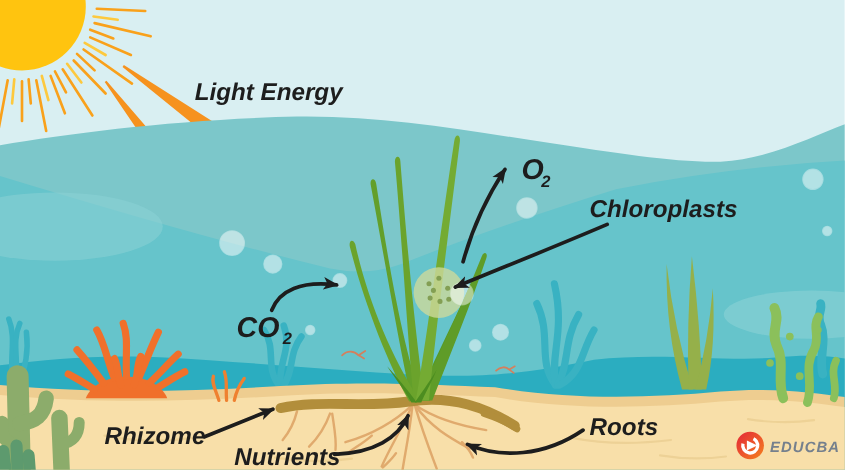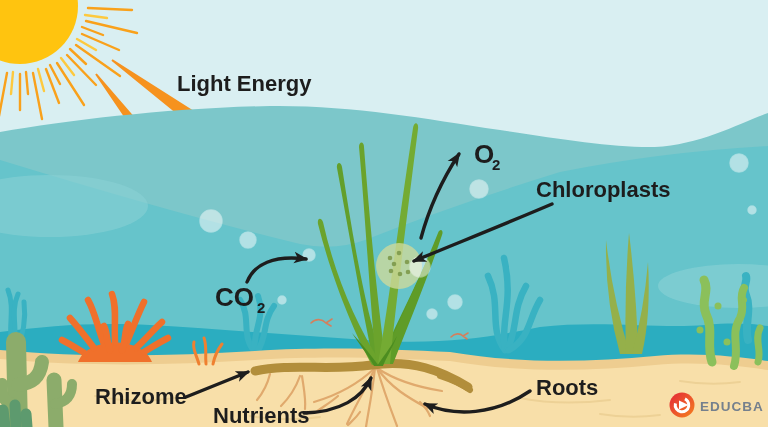--- a/index.html
+++ b/index.html
@@ -1,16 +1,16 @@
 <!DOCTYPE html>
 <html><head>
 <meta charset="utf-8">
 <style>
   html,body{margin:0;padding:0;background:#fff;}
-  .stage{position:relative;width:768px;height:427px;overflow:hidden;font-family:"Liberation Sans",sans-serif;}
+  .stage{position:relative;width:768px;height:427px;overflow:hidden;font-family:"Liberation Sans",sans-serif;font-style:italic;}
   .stage svg{display:block;}
   text{font-family:"Liberation Sans",sans-serif;}
   .lbl{font-size:22px;font-weight:700;}
   .chem{font-size:26px;font-weight:700;}
   .chem-sub{font-size:15px;font-weight:700;}
   .logo-word{font-size:13.5px;font-weight:700;letter-spacing:1px;}
 </style>
 </head>
 <body>
 

